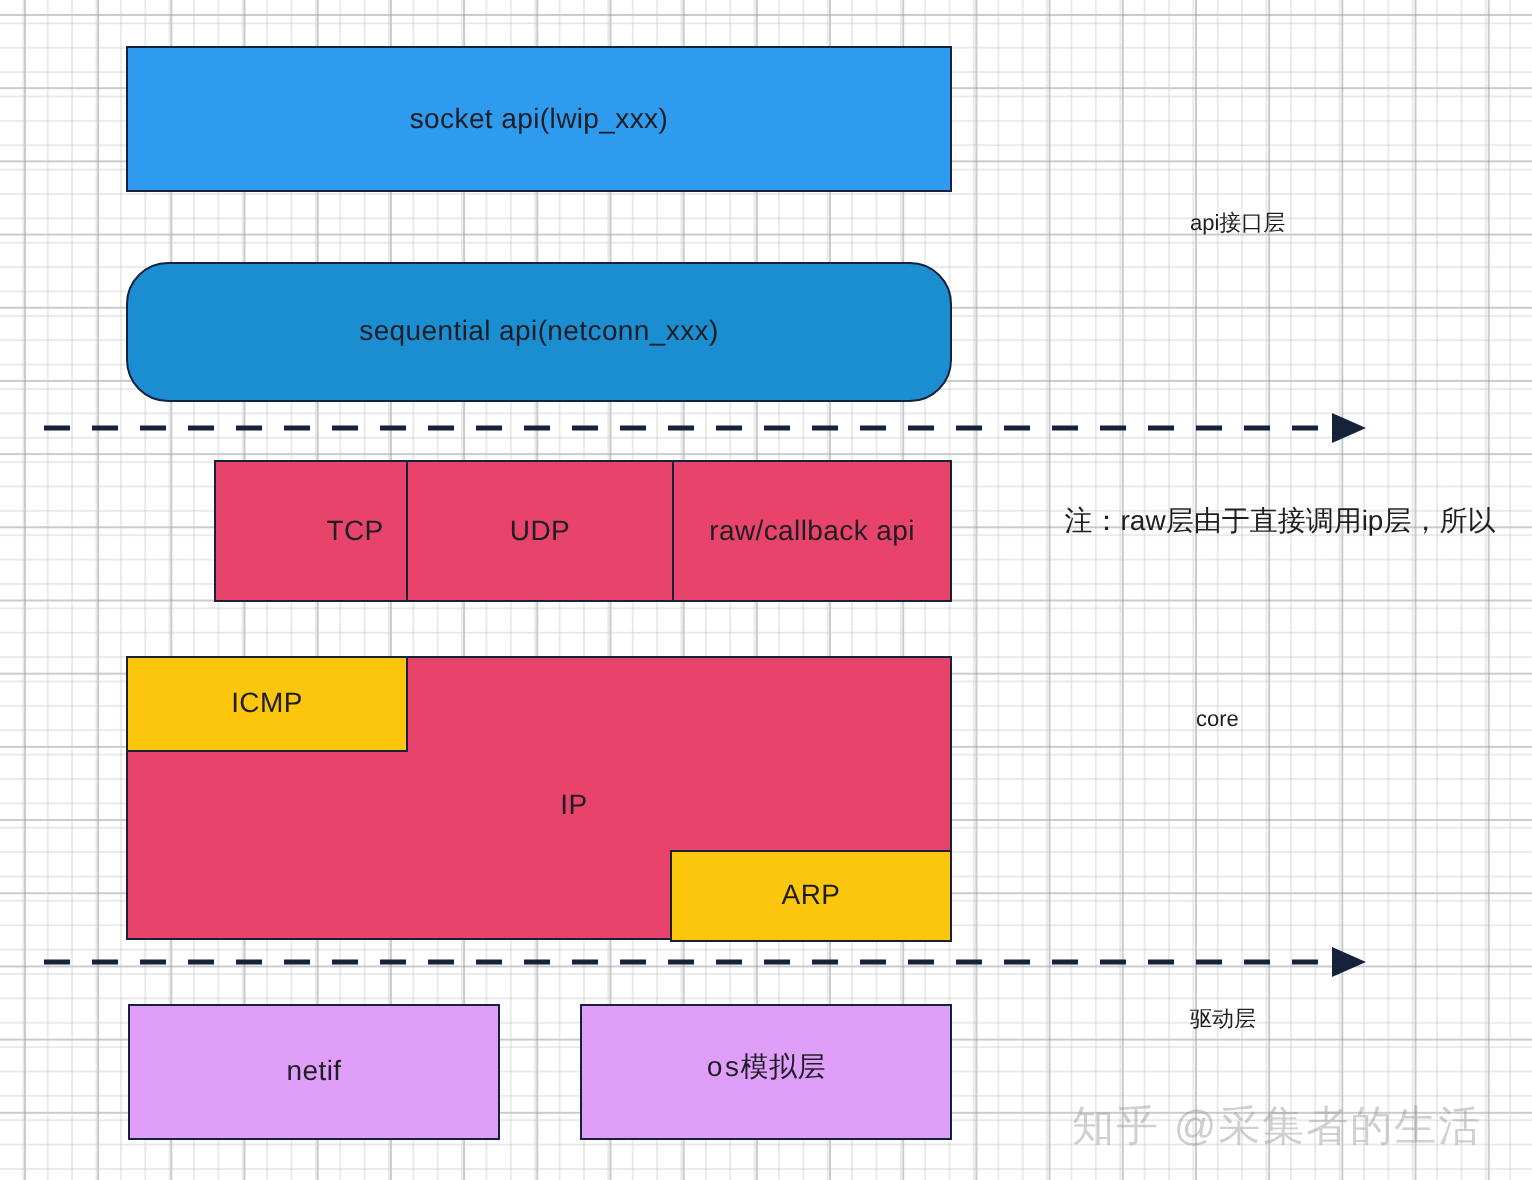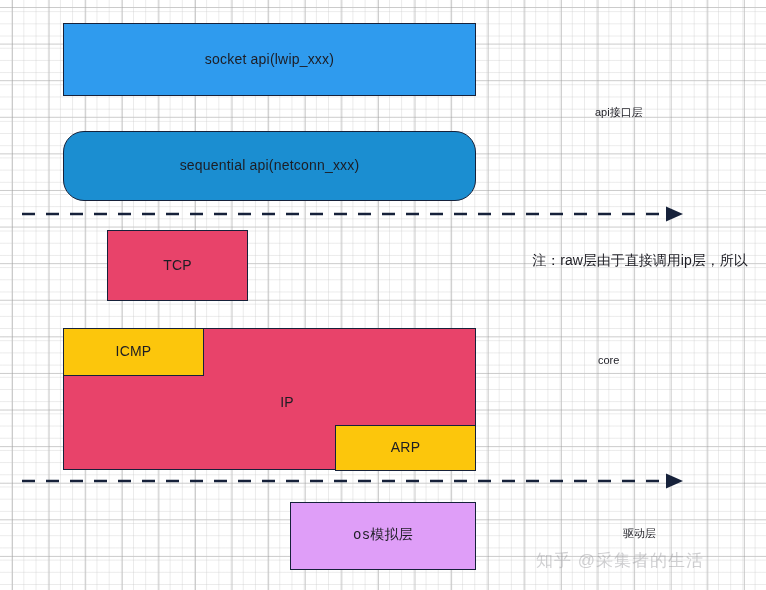--- a/index.html
+++ b/index.html
@@ -56,21 +56,21 @@
     text-align: center;
   }
   .divider {
     position: absolute;
     height: 22px;
     pointer-events: none;
   }
   .watermark {
     position: absolute;
     color: rgba(150,150,155,0.45);
-    font-size: 17px;
+    font-size: 21px;
     white-space: nowrap;
     letter-spacing: 1px;
   }
 </style>
 </head>
 <body>
 
 <div id="canvas">
 
   <div class="box blue" style="left:63px; top:23px; width:413px; height:73px;">
@@ -82,45 +82,54 @@
   </div>
 
   <svg class="divider" style="left:18px; top:203px; width:670px; height:22px;" viewBox="0 0 670 22">
     <line x1="4" y1="11" x2="650" y2="11" stroke="#16213a" stroke-width="2.6" stroke-dasharray="13 11"></line>
     <polygon points="648,3.5 665,11 648,18.5" fill="#16213a"></polygon>
   </svg>
 
   <div class="box red" style="left:59px; top:230px; width:141px; height:71px;margin-left:48px;">
     <span>TCP</span>
   </div>
+  <div class="box red" style="left:203px; top:230px; width:134px; height:71px;">
+    <span>UDP</span>
+  </div>
+  <div class="box red" style="left:336px; top:230px; width:140px; height:71px;">
+    <span>raw/callback api</span>
+  </div>
 
   <div class="box red" style="left:63px; top:328px; width:413px; height:142px; align-items:center; justify-content:center;">
     <span style="position:absolute; left:0; right:0; text-align:center; top:66px;margin-left:35px;">IP</span>
   </div>
   <div class="box yellow" style="left:63px; top:328px; width:141px; height:48px;">
     <span>ICMP</span>
   </div>
   <div class="box yellow" style="left:335px; top:425px; width:141px; height:46px;">
     <span>ARP</span>
   </div>
 
   <svg class="divider" style="left:18px; top:470px; width:670px; height:22px;" viewBox="0 0 670 22">
     <line x1="4" y1="11" x2="650" y2="11" stroke="#16213a" stroke-width="2.6" stroke-dasharray="13 11"></line>
     <polygon points="648,3.5 665,11 648,18.5" fill="#16213a"></polygon>
   </svg>
 
+  <div class="box purple" style="left:64px; top:502px; width:186px; height:68px;">
+    <span>netif</span>
+  </div>
   <div class="box purple" style="left:290px; top:502px; width:186px; height:68px;font-family:Liberation Mono, monospace;">
     <span>os模拟层</span>
   </div>
 
   <div class="label" style="left:595px; top:104px;">api接口层</div>
 
   <div class="note" style="left:518px; top:249px; width:244px;">
     <div>注：raw层由于直接调用ip层，所以</div>
   </div>
 
   <div class="label" style="left:598px; top:352px;">core</div>
 
-  <div class="label" style="left:595px; top:525px;margin-left:28px;">驱动层</div>
+  <div class="label" style="left:595px; top:502px;">驱动层</div>
 
   <div class="watermark" style="left:536px; top:549px;">知乎 @采集者的生活</div>
 
 </div>
 
 </body></html>

